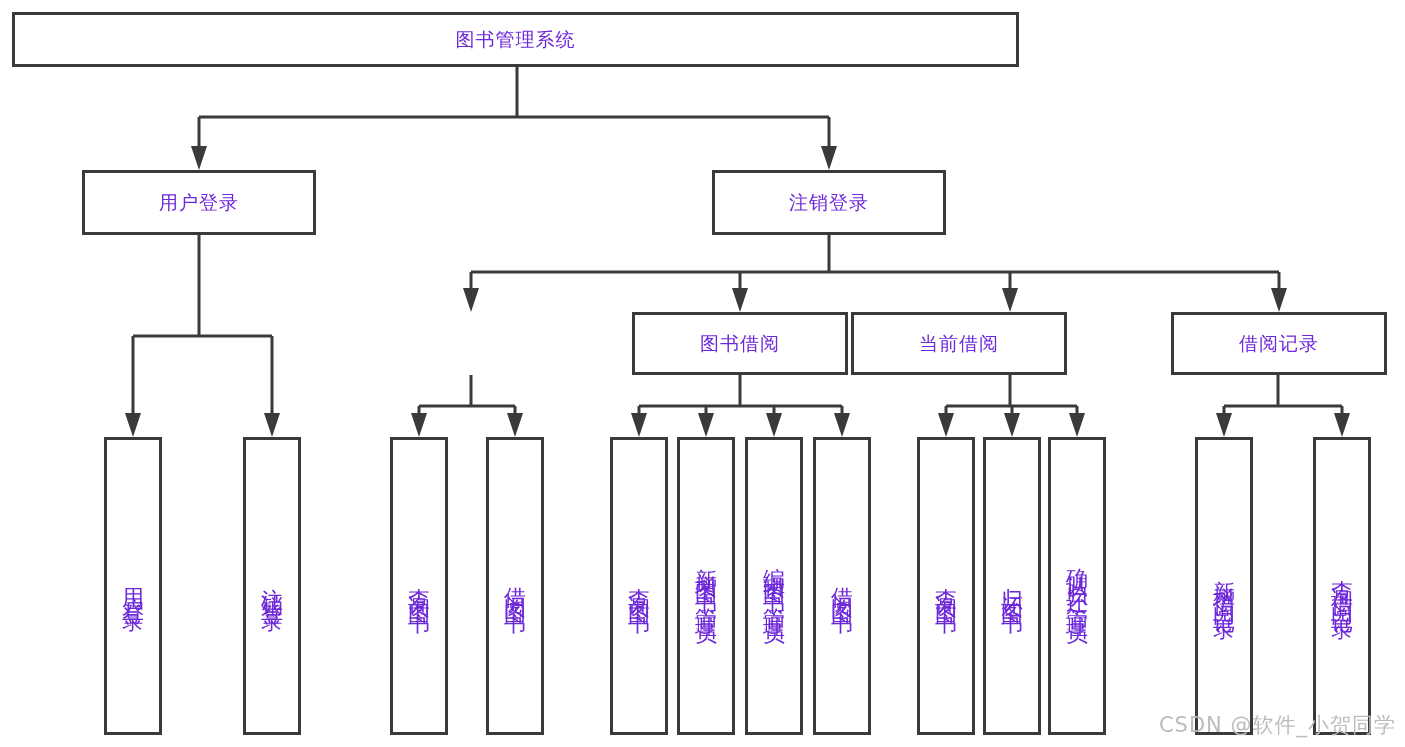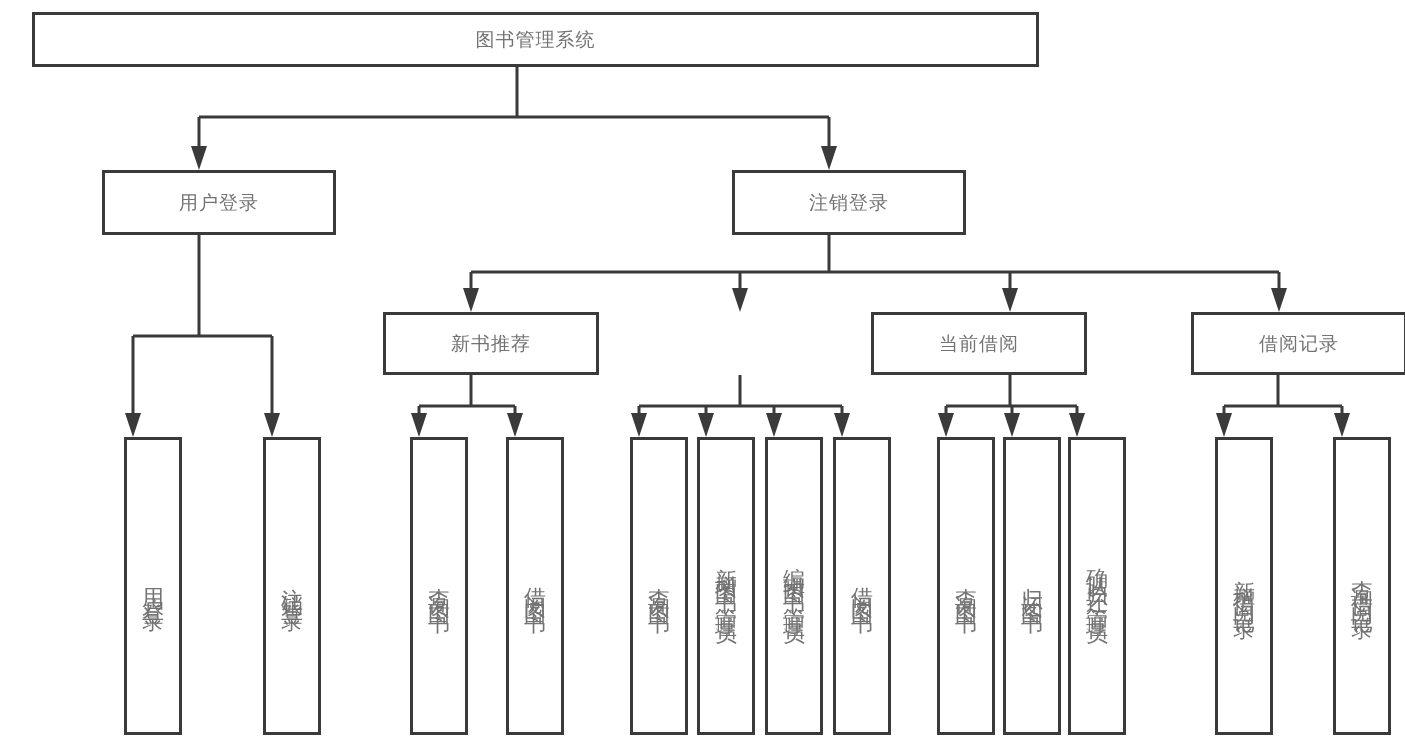--- a/index.html
+++ b/index.html
@@ -24,26 +24,25 @@
     pointer-events: none;
   }
   .node {
     position: absolute;
     box-sizing: border-box;
     background: #ffffff;
     border: 3px solid #3a3a3a;
     display: flex;
     align-items: center;
     justify-content: center;
-    color: #737373;
+    color: #6d28d9;
     font-size: 19px;
     letter-spacing: 1px;
     text-align: center;
     white-space: nowrap;
-    margin-left: 20px;
   }
   .root-node {
     left: 12px; top: 12px;
     width: 1007px; height: 55px;
   }
   .l2 { top: 170px; width: 234px; height: 65px; }
   .l3 { top: 312px; width: 216px; height: 63px; }
   .leaf {
     top: 437px;
     width: 58px;
@@ -120,21 +119,21 @@
       <polygon stroke="none" points="1216,413 1232,413 1224,437"></polygon>
       <polygon stroke="none" points="1334,413 1350,413 1342,437"></polygon>
     </g>
   </svg>
 
   <div class="node root-node">图书管理系统</div>
 
   <div class="node l2" style="left:82px;">用户登录</div>
   <div class="node l2" style="left:712px;">注销登录</div>
 
-  <div class="node l3" style="left:363px;">新书推荐</div>
+  <div class="node l3" style="left:632px;">图书借阅</div>
   <div class="node l3" style="left:851px;">当前借阅</div>
   <div class="node l3" style="left:1171px;">借阅记录</div>
 
   <div class="node leaf vtext" style="left:104px;">用户登录</div>
   <div class="node leaf vtext" style="left:243px;">注销登录</div>
 
   <div class="node leaf vtext" style="left:390px;">查询图书</div>
   <div class="node leaf vtext" style="left:486px;">借阅图书</div>
 
   <div class="node leaf vtext" style="left:610px;">查询图书</div>
@@ -142,14 +141,15 @@
   <div class="node leaf vtext" style="left:745px;">编辑图书（管理员）</div>
   <div class="node leaf vtext" style="left:813px;">借阅图书</div>
 
   <div class="node leaf vtext" style="left:917px;">查询图书</div>
   <div class="node leaf vtext" style="left:983px;">归还图书</div>
   <div class="node leaf vtext" style="left:1048px;">确认归还（管理员）</div>
 
   <div class="node leaf vtext" style="left:1195px;">新增借阅记录</div>
   <div class="node leaf vtext" style="left:1313px;">查询借阅记录</div>
 
+  <div class="watermark">CSDN @软件_小贺同学</div>
 
 </div>
 
 </body></html>

